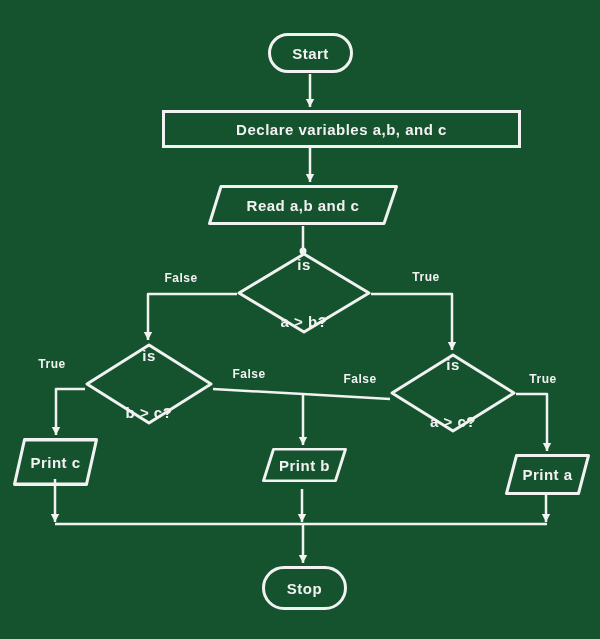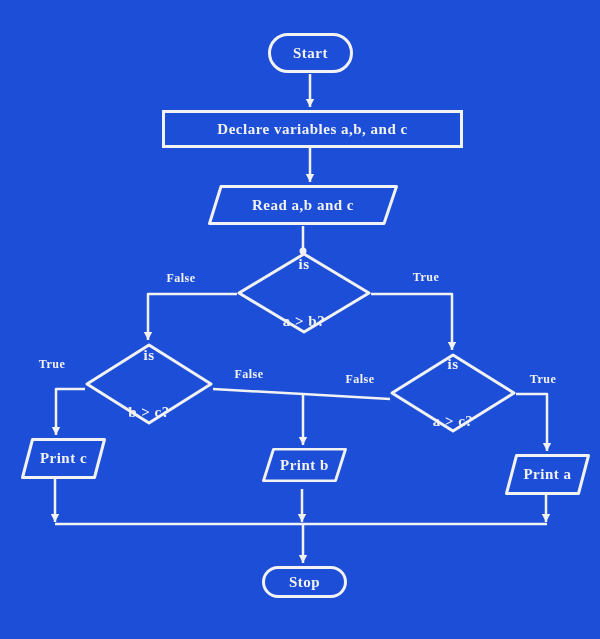--- a/index.html
+++ b/index.html
@@ -4,22 +4,22 @@
 <style>
   html, body {
     margin: 0;
     padding: 0;
     background: #2b2b2b;
   }
   .canvas {
     position: relative;
     width: 600px;
     height: 639px;
-    background: #1d4ed8;
-    font-family: Liberation Serif, serif;
+    background: #14532d;
+    font-family: Liberation Sans, sans-serif;
     color: #f2f2f2;
     overflow: hidden;
   }
   .connectors {
     position: absolute;
     left: 0; top: 0;
     width: 600px; height: 639px;
   }
   .node {
     position: absolute;
@@ -96,21 +96,21 @@
     <path class="edge" d="M302 489 L302 522" marker-end="url(#arw)"></path>
     <path class="edge" d="M546 495 L546 522" marker-end="url(#arw)"></path>
     <path class="edge" d="M55 524 L547 524"></path>
     <path class="edge" d="M303 524 L303 563" marker-end="url(#arw)"></path>
   </svg>
 
   <div class="node terminal" style="left:268px; top:33px; width:85px; height:40px;">
     <span class="lbl">Start</span>
   </div>
 
-  <div class="node process" style="left:162px; top:110px; width:301px; height:38px;">
+  <div class="node process" style="left:162px; top:110px; width:359px; height:38px;">
     <span class="lbl">Declare variables a,b, and c</span>
   </div>
 
   <div class="node" style="left:208px; top:185px; width:190px; height:40px;">
     <svg viewBox="0 0 190 40" preserveAspectRatio="none">
       <polygon class="shape-stroke" points="13,1.5 188.5,1.5 176,38.5 1.5,38.5"></polygon>
     </svg>
     <span class="lbl">Read a,b and c</span>
   </div>
 
@@ -137,42 +137,42 @@
   <div class="node" style="left:390px; top:353px; width:126px; height:80px;">
     <svg viewBox="0 0 126 80" preserveAspectRatio="none">
       <polygon class="shape-stroke" points="63,2 124,40 63,78 2,40"></polygon>
     </svg>
     <span class="lbl">
       <span style="display:block">is</span>
       <span style="display:block">a &gt; c?</span>
     </span>
   </div>
 
-  <div class="node" style="left:21px; top:438px; width:85px; height:41px;">
+  <div class="node" style="left:13px; top:438px; width:85px; height:48px;">
     <svg viewBox="0 0 85 41" preserveAspectRatio="none">
       <polygon class="shape-stroke" points="11.5,1.5 83.5,1.5 73.5,39.5 1.5,39.5"></polygon>
     </svg>
     <span class="lbl">Print c</span>
   </div>
 
   <div class="node" style="left:262px; top:448px; width:85px; height:34px;">
     <svg viewBox="0 0 85 41" preserveAspectRatio="none">
       <polygon class="shape-stroke" points="11.5,1.5 83.5,1.5 73.5,39.5 1.5,39.5"></polygon>
     </svg>
     <span class="lbl">Print b</span>
   </div>
 
   <div class="node" style="left:505px; top:454px; width:85px; height:41px;">
     <svg viewBox="0 0 85 41" preserveAspectRatio="none">
       <polygon class="shape-stroke" points="11.5,1.5 83.5,1.5 73.5,39.5 1.5,39.5"></polygon>
     </svg>
     <span class="lbl">Print a</span>
   </div>
 
-  <div class="node terminal" style="left:262px; top:566px; width:85px; height:32px;">
+  <div class="node terminal" style="left:262px; top:566px; width:85px; height:44px;">
     <span class="lbl">Stop</span>
   </div>
 
   <div class="edge-label" style="left:146px; top:271px;">False</div>
   <div class="edge-label" style="left:391px; top:270px;">True</div>
   <div class="edge-label" style="left:17px; top:357px;">True</div>
   <div class="edge-label" style="left:214px; top:367px;">False</div>
   <div class="edge-label" style="left:325px; top:372px;">False</div>
   <div class="edge-label" style="left:508px; top:372px;">True</div>
 

